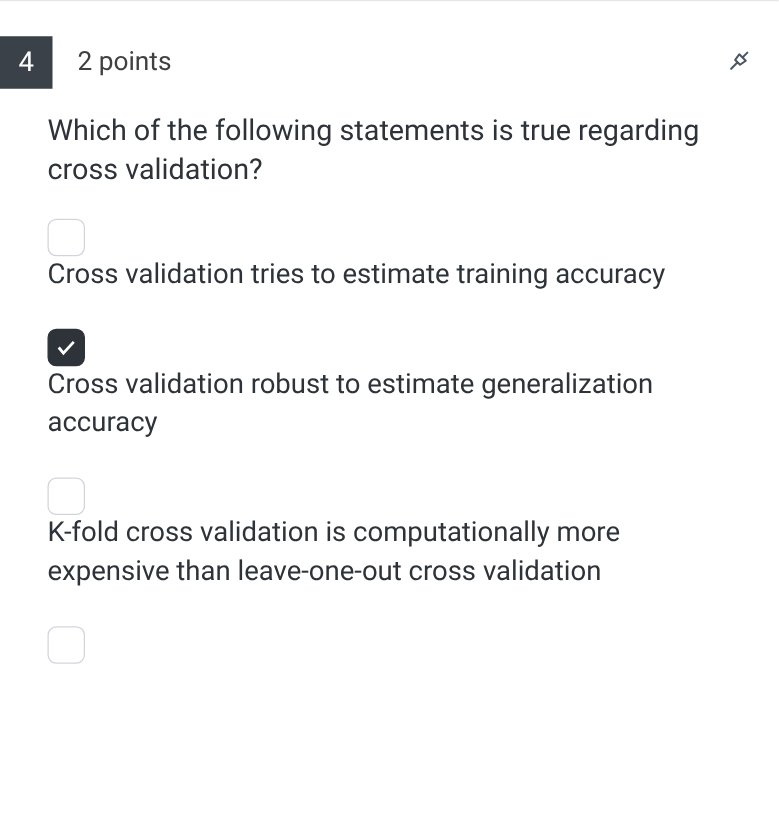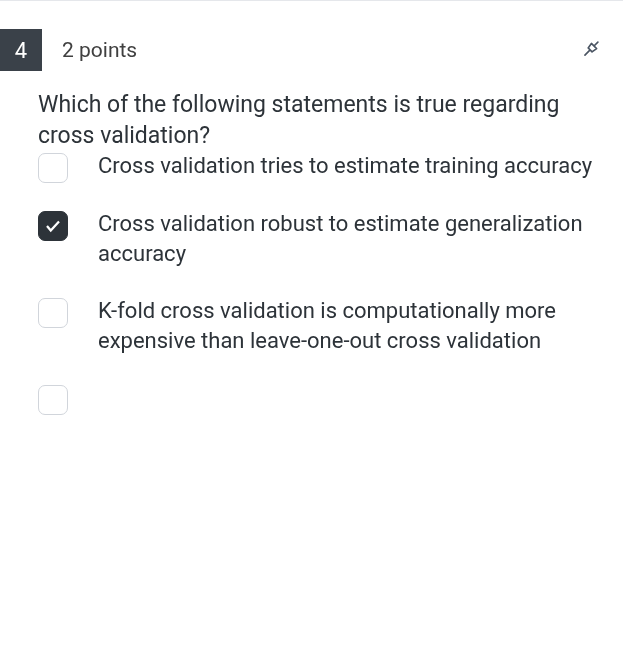--- a/index.html
+++ b/index.html
@@ -53,29 +53,31 @@
     }
     .pin-icon svg {
       width: 22px;
       height: 22px;
     }
     .question-text {
       font-size: 23px;
       color: #2d3339;
       line-height: 1.35;
       margin-left: 38px;
+      margin-bottom: 22px;
       font-weight: 400;
     }
     .options {
       margin-left: 38px;
     }
     .option-row {
       display: flex;
       align-items: flex-start;
       margin-bottom: 26px;
+      flex-direction: column;
     }
     .checkbox {
       width: 30px;
       height: 30px;
       border: 1.5px solid #d1d5db;
       border-radius: 7px;
       flex-shrink: 0;
       margin-right: 30px;
       margin-top: 2px;
       display: flex;

